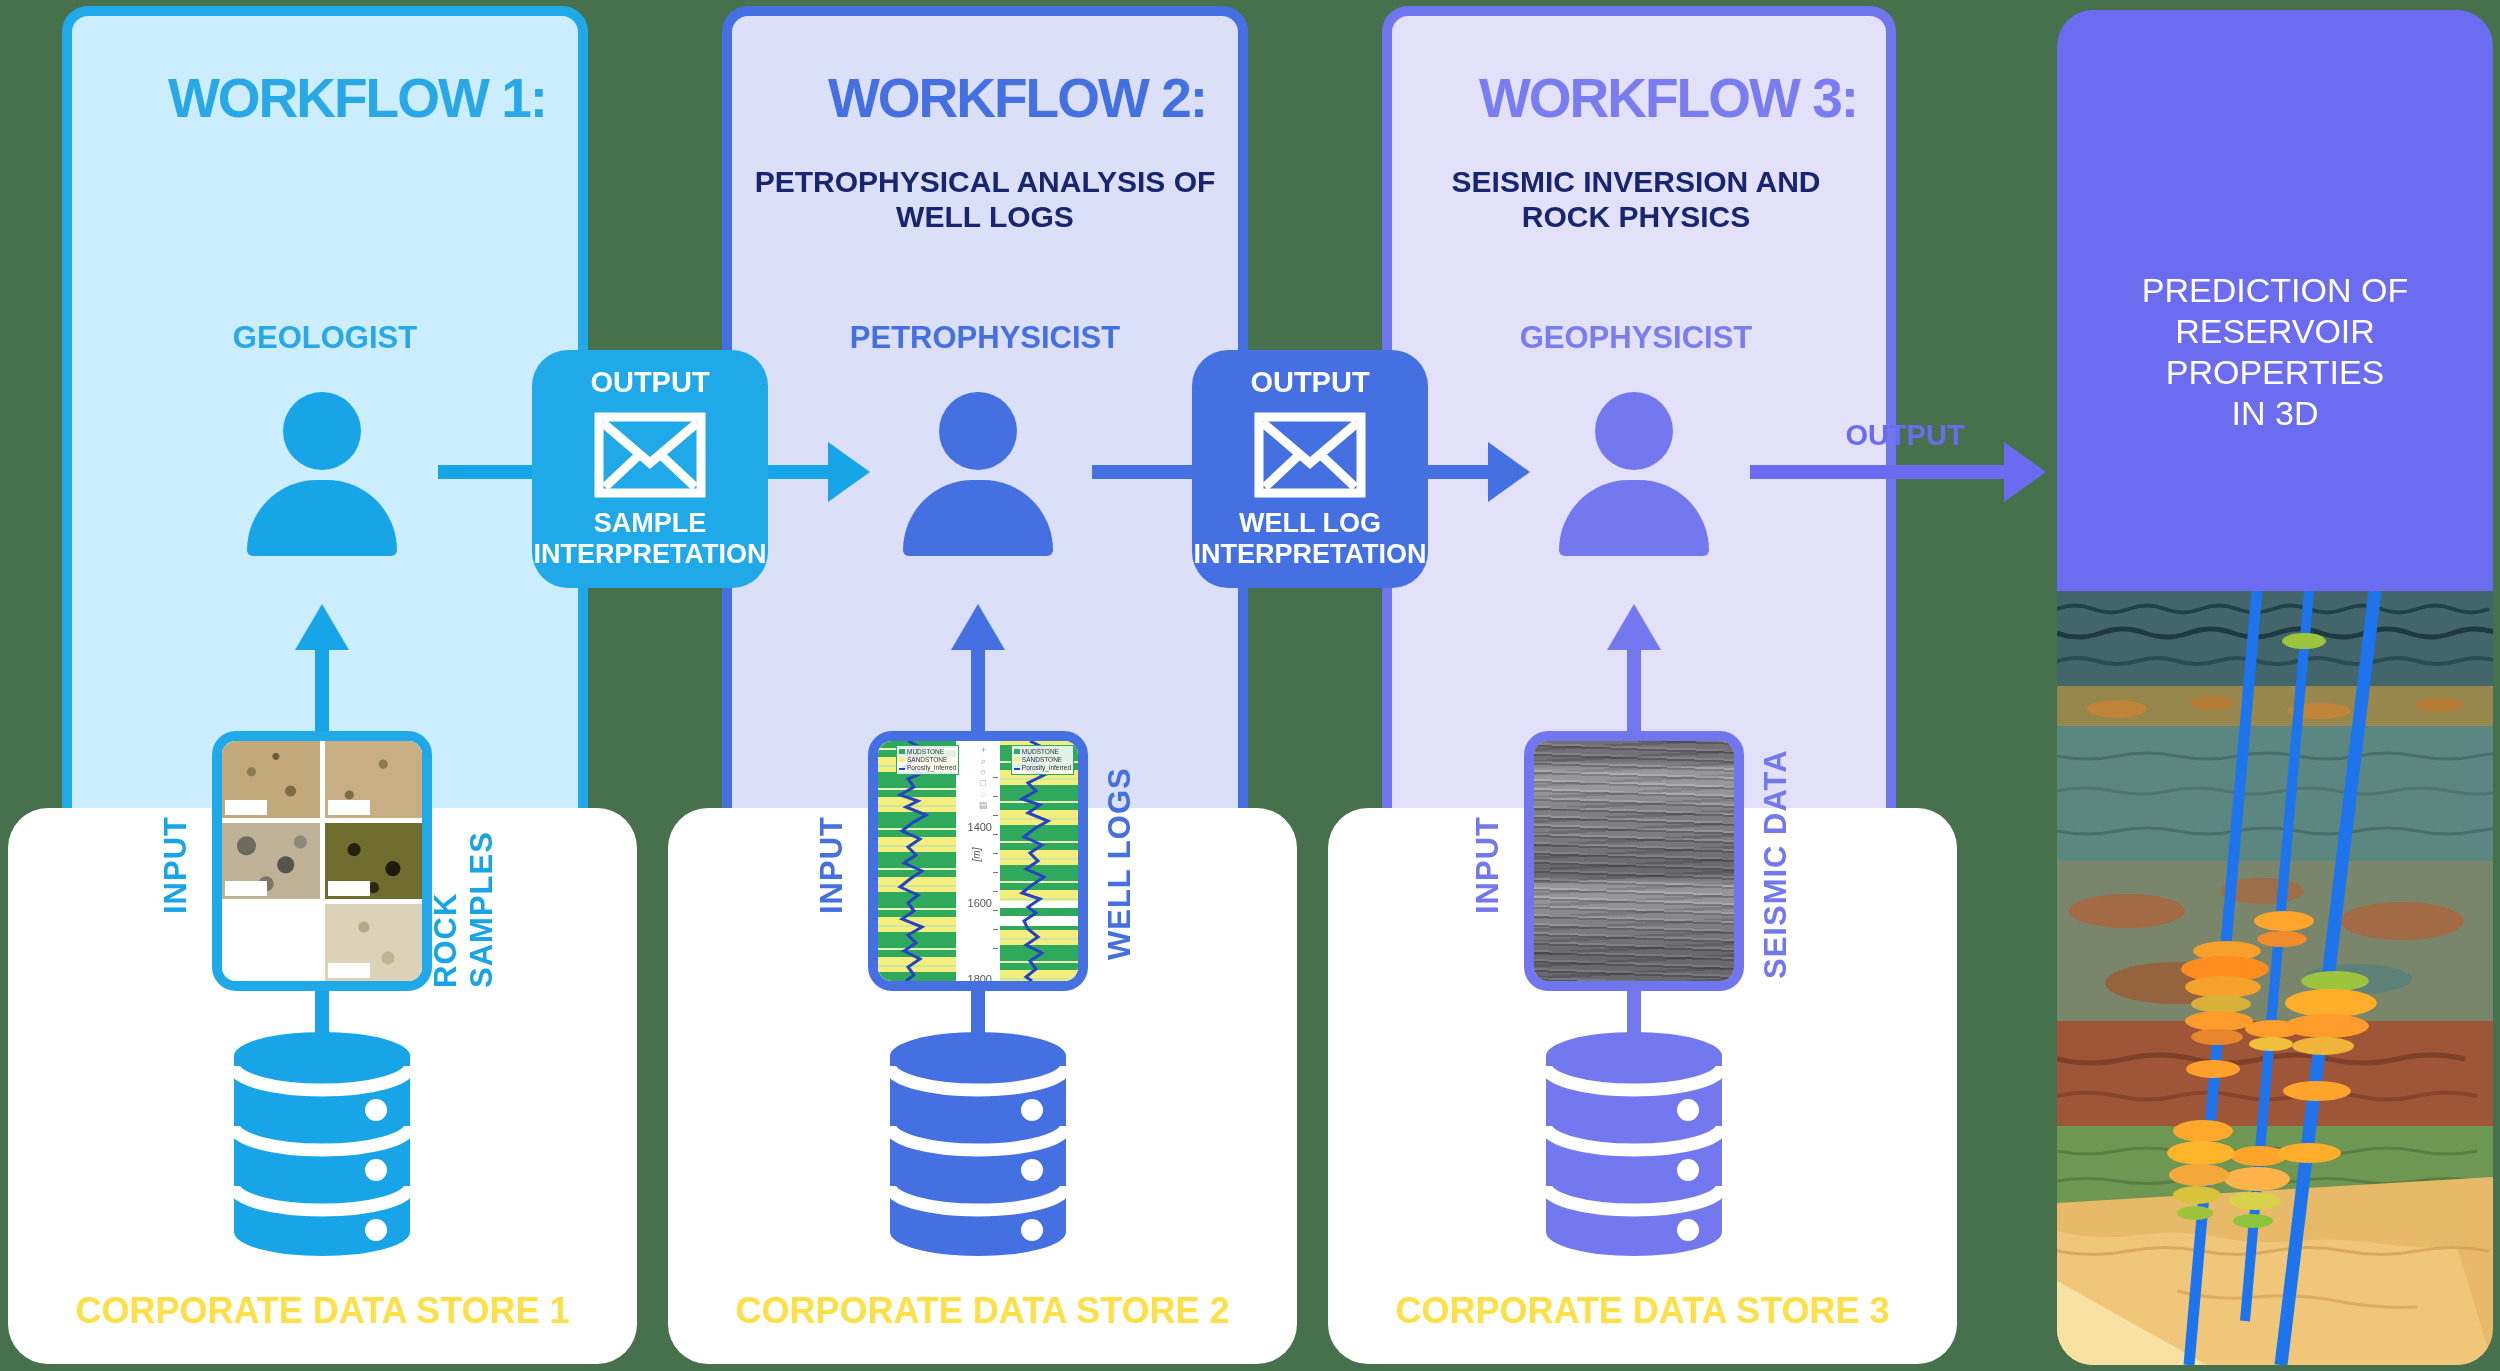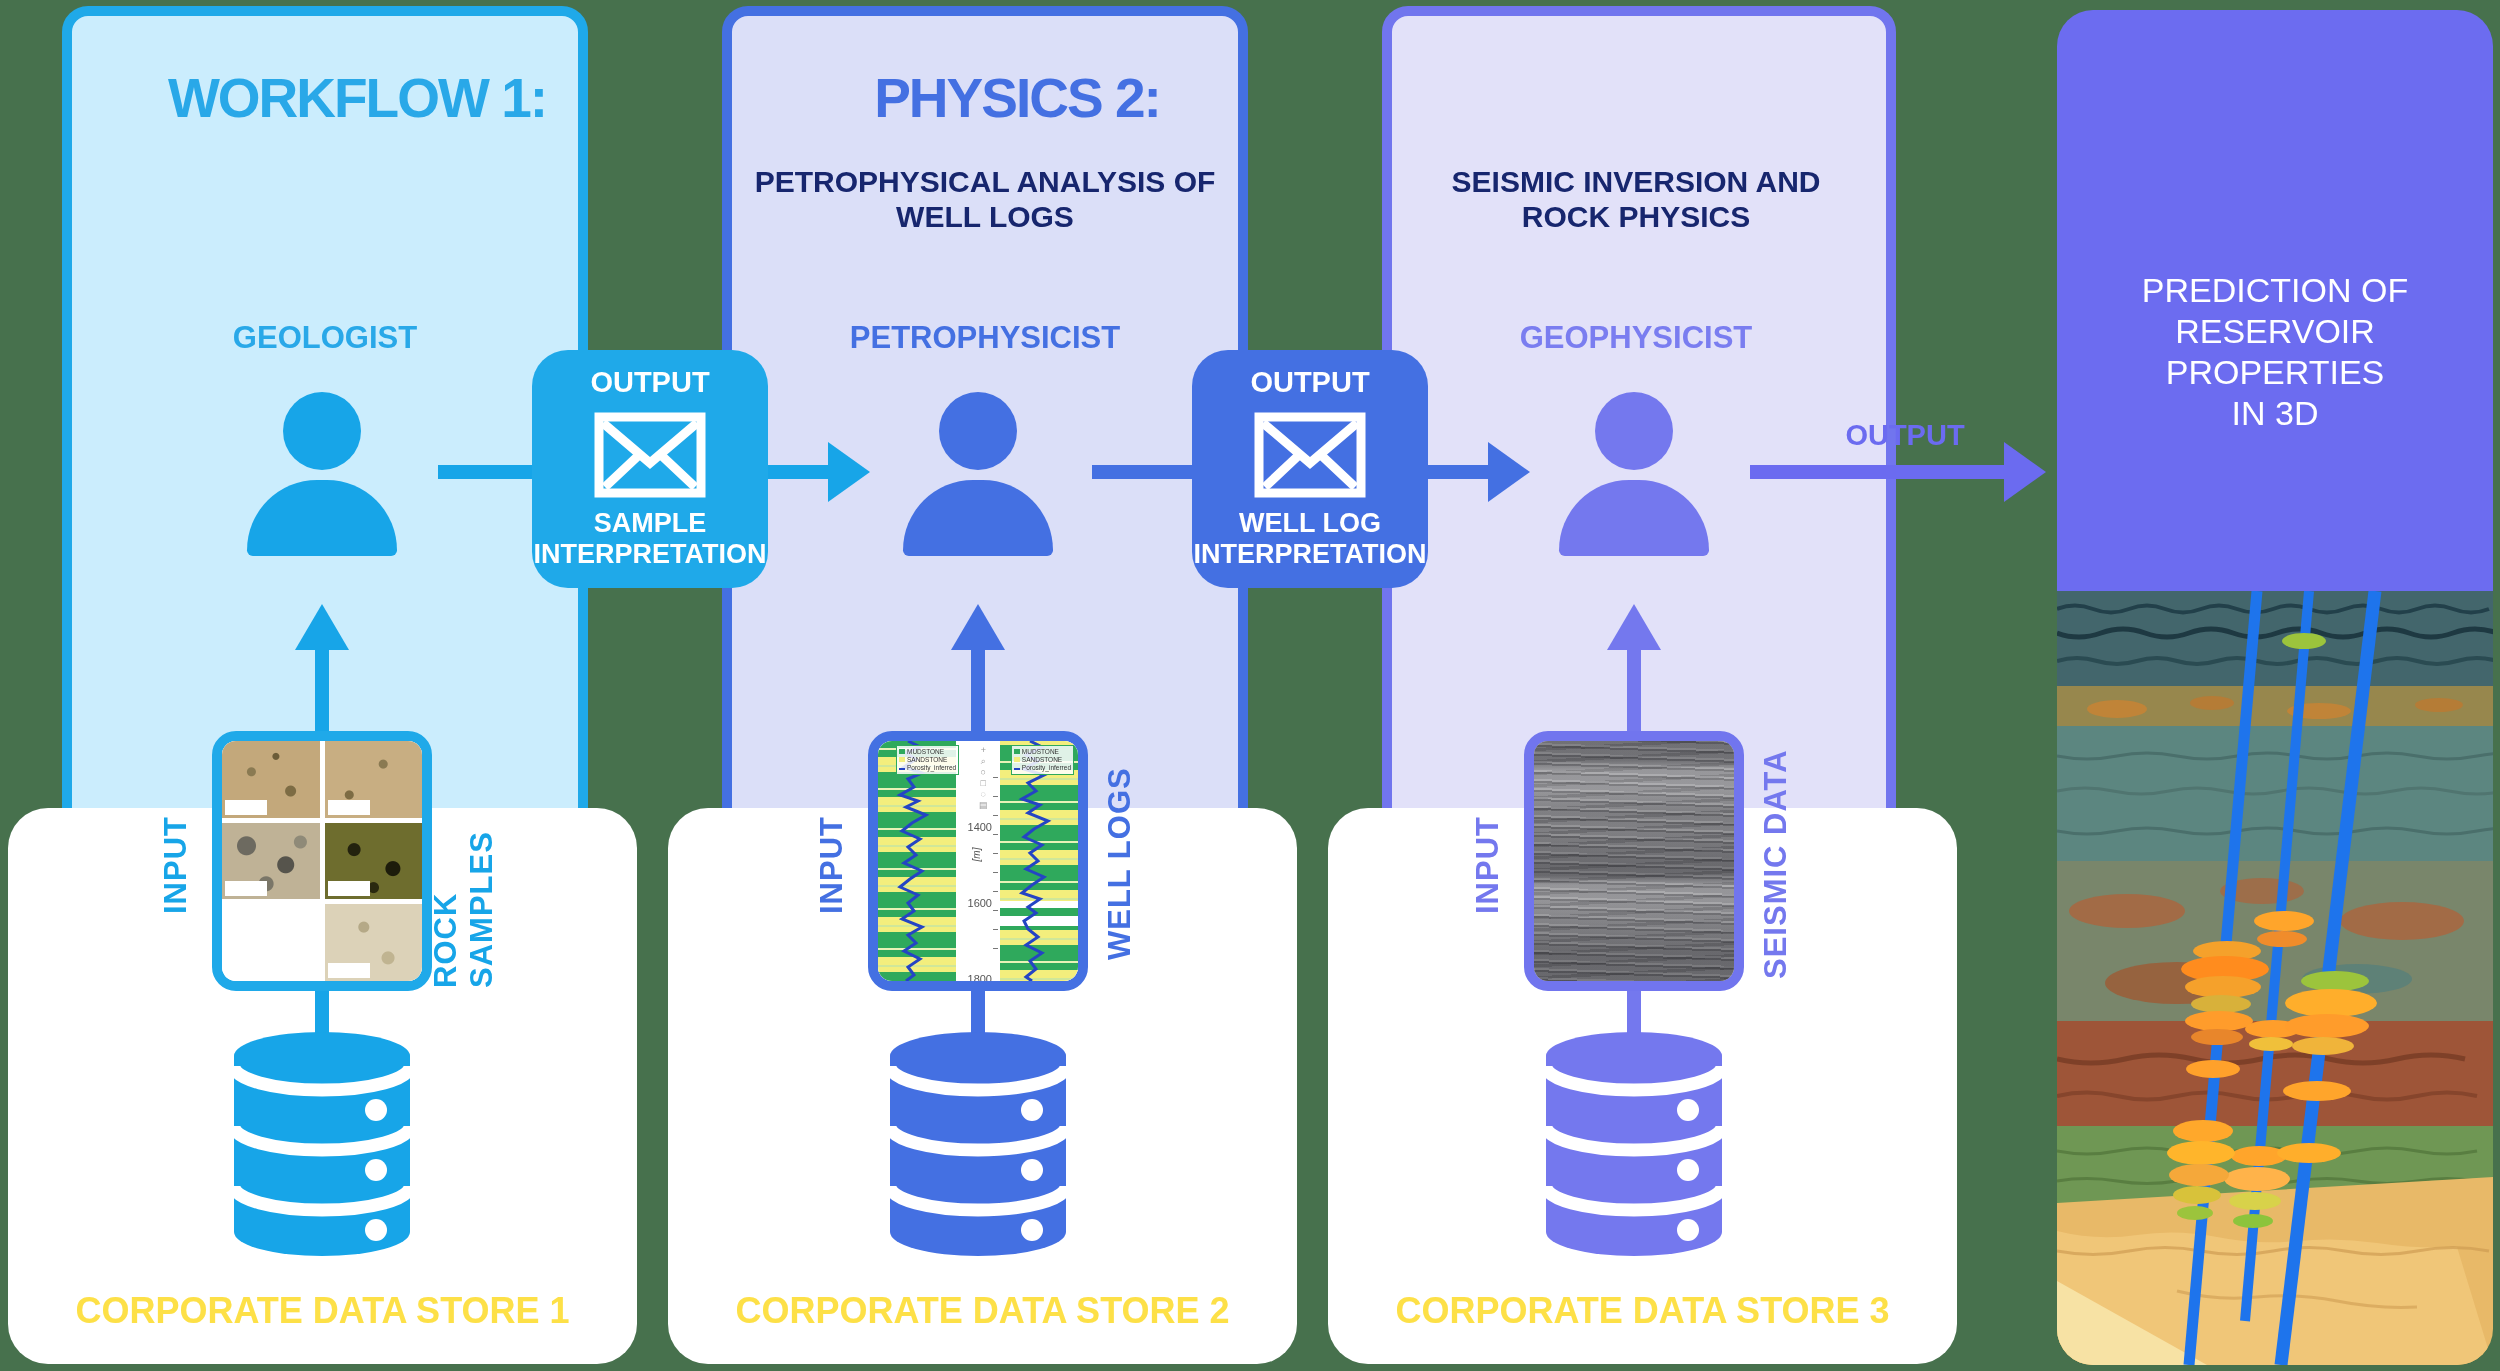--- a/index.html
+++ b/index.html
@@ -119,21 +119,22 @@
 
   <div class="wf-panel wf1"></div>
   <div class="wf-panel wf2"></div>
   <div class="wf-panel wf3"></div>
 
   <div class="store-panel sp1"></div>
   <div class="store-panel sp2"></div>
   <div class="store-panel sp3"></div>
 
   <div class="wf-title t1">WORKFLOW 1:</div>
-  <div class="wf-title t2">PHYSICS 2:</div>
+  <div class="wf-title t2">WORKFLOW 2:</div>
+  <div class="wf-title t3">WORKFLOW 3:</div>
   <div class="wf-sub s2">PETROPHYSICAL ANALYSIS OF WELL LOGS</div>
   <div class="wf-sub s3">SEISMIC INVERSION AND ROCK PHYSICS</div>
   <div class="wf-role r2">PETROPHYSICIST</div>
   <div class="wf-role r1">GEOLOGIST</div>
   <div class="wf-role r3">GEOPHYSICIST</div>
 
   <div class="person p1">
       <div class="head"></div>
       <div class="body"></div>
     </div>

